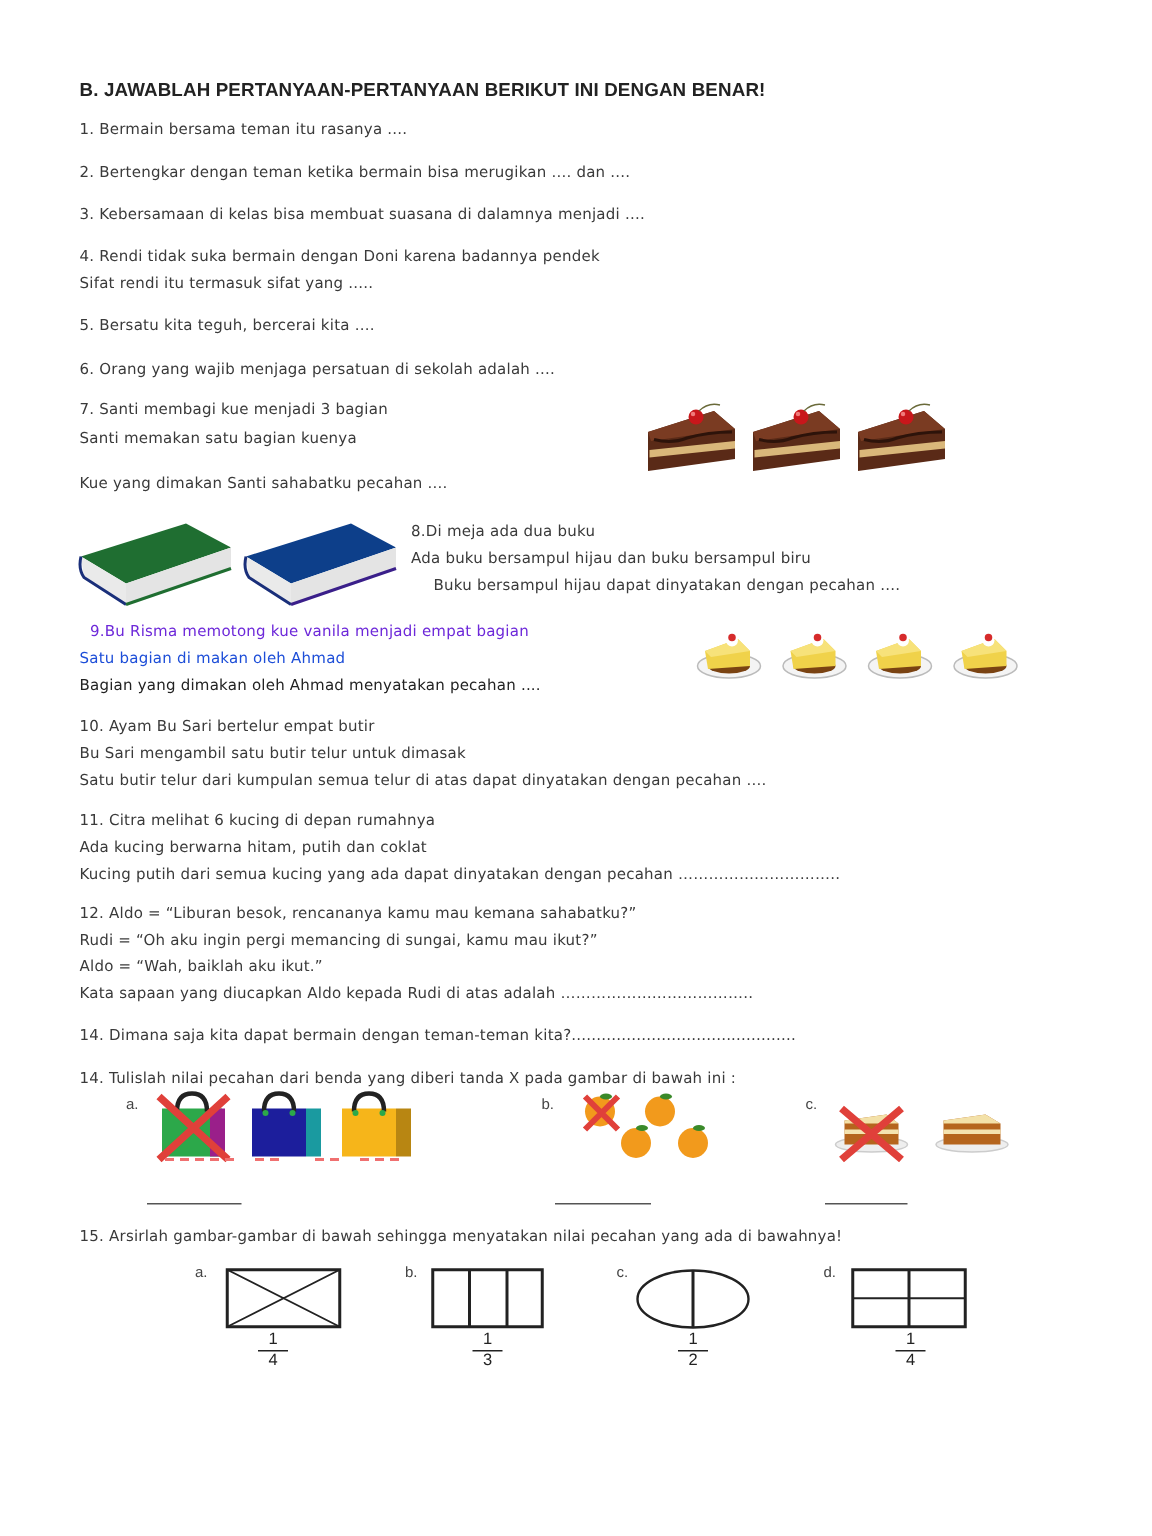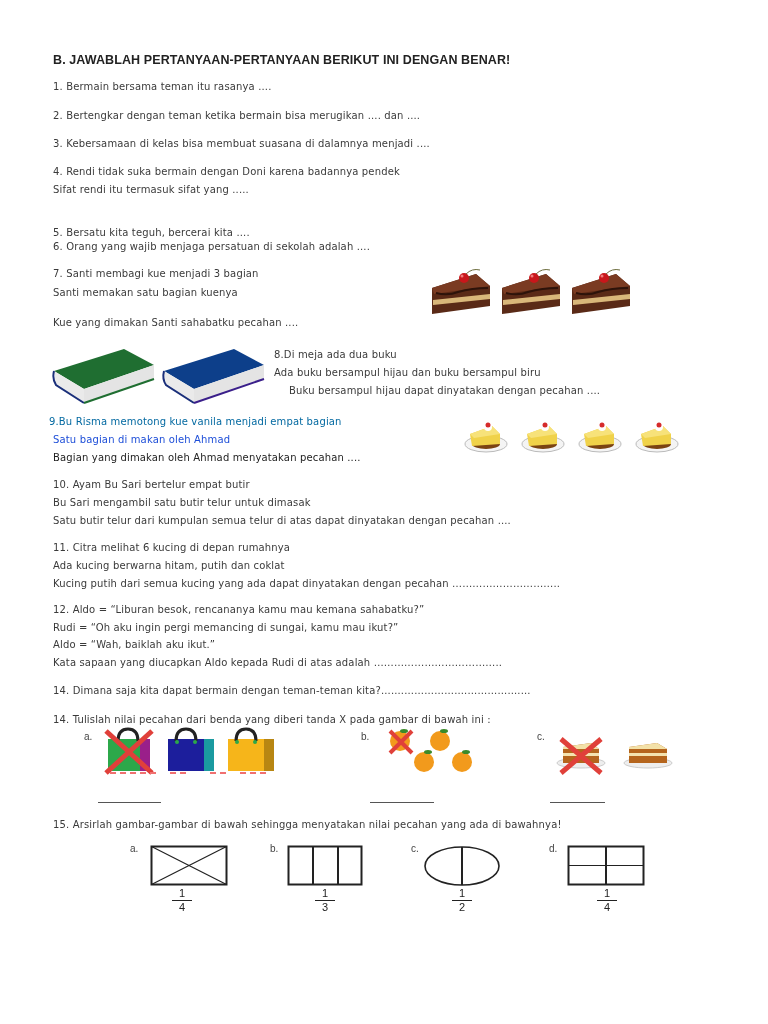--- a/index.html
+++ b/index.html
@@ -18,21 +18,21 @@
 </head>
 <body>
 
 <div class="abs title">B. JAWABLAH PERTANYAAN-PERTANYAAN BERIKUT INI DENGAN BENAR!</div>
 
 <div class="line" style="left:53px;top:81px">1. Bermain bersama teman itu rasanya ....</div>
 <div class="line" style="left:53px;top:110px">2. Bertengkar dengan teman ketika bermain bisa merugikan .... dan ....</div>
 <div class="line" style="left:53px;top:138px">3. Kebersamaan di kelas bisa membuat suasana di dalamnya menjadi ....</div>
 <div class="line" style="left:53px;top:166px">4. Rendi tidak suka bermain dengan Doni karena badannya pendek</div>
 <div class="line" style="left:53px;top:184px">Sifat rendi itu termasuk sifat yang .....</div>
-<div class="line" style="left:53px;top:227px">5. Bersatu kita teguh, bercerai kita ....</div>
+<div class="line" style="left:53px;top:212px">5. Bersatu kita teguh, bercerai kita ....</div>
 <div class="line" style="left:53px;top:241px">6. Orang yang wajib menjaga persatuan di sekolah adalah ....</div>
 
 <div class="line" style="left:53px;top:268px">7. Santi membagi kue menjadi 3 bagian</div>
 <div class="line" style="left:53px;top:287px">Santi memakan satu bagian kuenya</div>
 <div class="line" style="left:53px;top:317px">Kue yang dimakan Santi sahabatku pecahan ....</div>
 
 <div class="img" style="left:428px;top:266px;width:210px;height:52px">
   <svg width="210" height="52" viewBox="0 0 210 52">
     <defs>
       <g id="choc">
@@ -67,21 +67,21 @@
       <path d="M2 26 Q0 34 4 40 L32 58" stroke="#1a2f7a" stroke-width="2" fill="none"></path>
       <path d="M32 58 L102 34" stroke="#3a1f8a" stroke-width="2"></path>
     </g>
   </svg>
 </div>
 
 <div class="line" style="left:274px;top:349px">8.Di meja ada dua buku</div>
 <div class="line" style="left:274px;top:367px">Ada buku bersampul hijau dan buku bersampul biru</div>
 <div class="line" style="left:289px;top:385px">Buku bersampul hijau dapat dinyatakan dengan pecahan ....</div>
 
-<div class="line" style="left:49px;top:416px;color:#0369a1">9.Bu Risma memotong kue vanila menjadi empat bagian</div>
+<div class="line" style="left:60px;top:416px;color:#6d28d9">9.Bu Risma memotong kue vanila menjadi empat bagian</div>
 <div class="line" style="left:53px;top:434px;color:#1d4ed8">Satu bagian di makan oleh Ahmad</div>
 <div class="line" style="left:53px;top:452px;color:#222">Bagian yang dimakan oleh Ahmad menyatakan pecahan ....</div>
 
 <div class="img" style="left:464px;top:418px;width:224px;height:40px">
   <svg width="224" height="40" viewBox="0 0 224 40">
     <defs>
       <g id="van">
         <ellipse cx="22" cy="26" rx="21" ry="8" fill="#f4f4f4" stroke="#bbb" stroke-width="1"></ellipse>
         <ellipse cx="22" cy="26" rx="14" ry="5" fill="#7a4312"></ellipse>
         <path d="M6 16 L28 8 L36 16 L36 26 L8 28 Z" fill="#f0d24a"></path>

